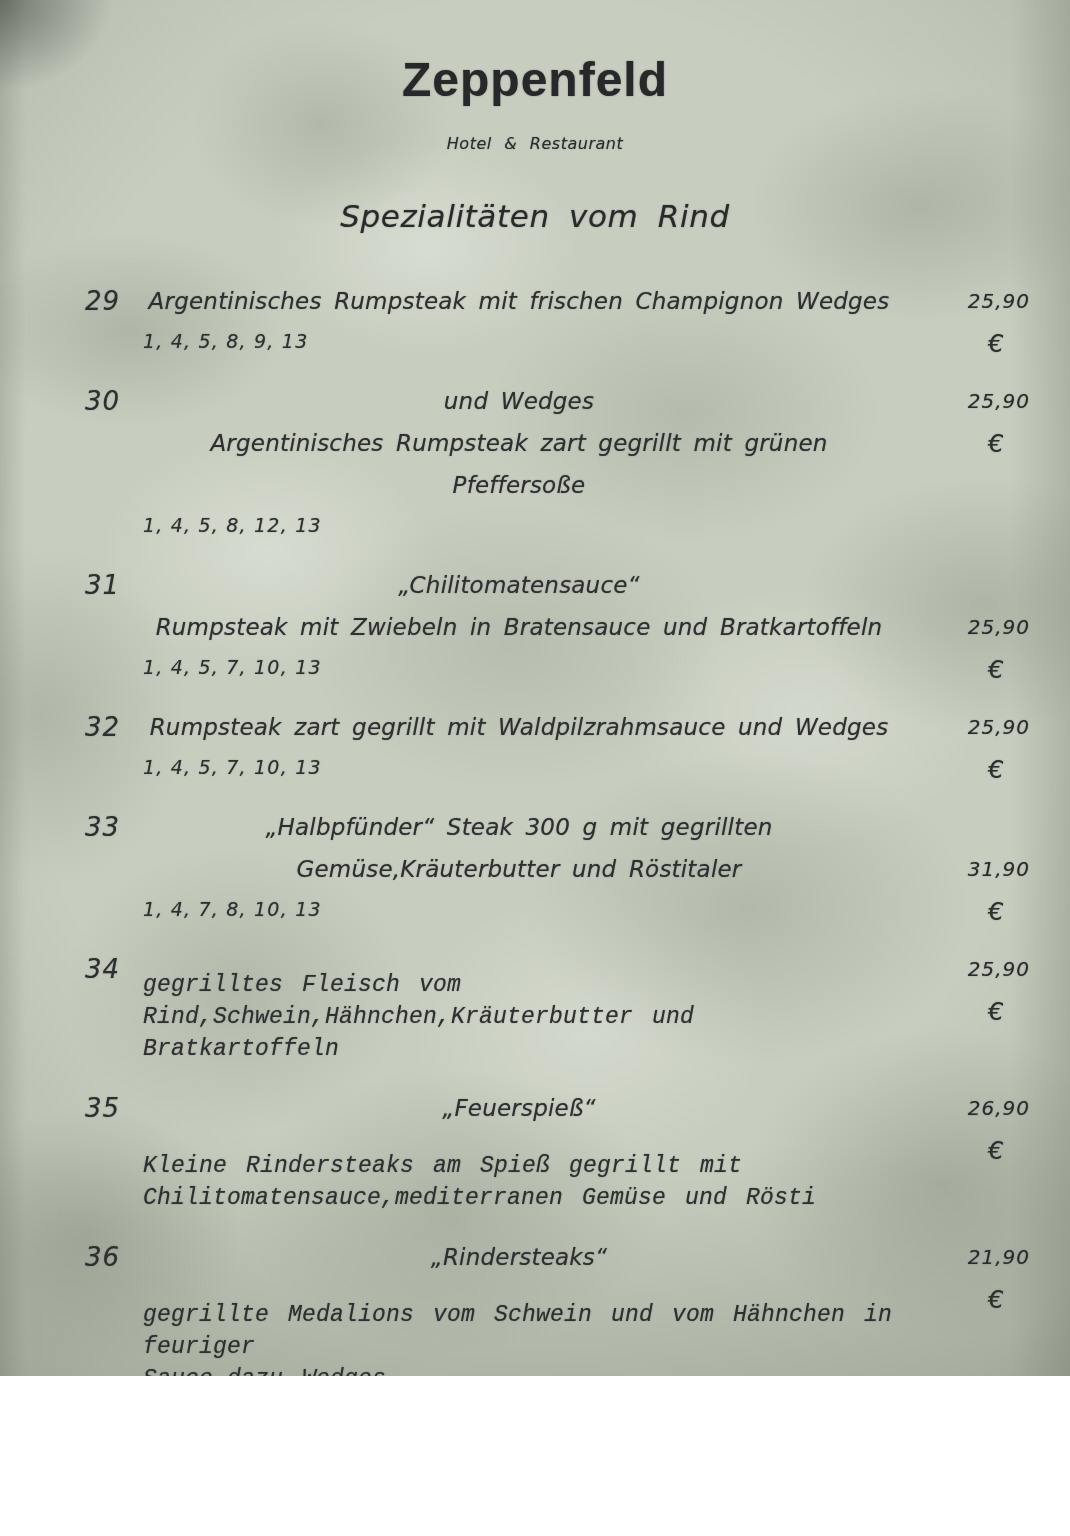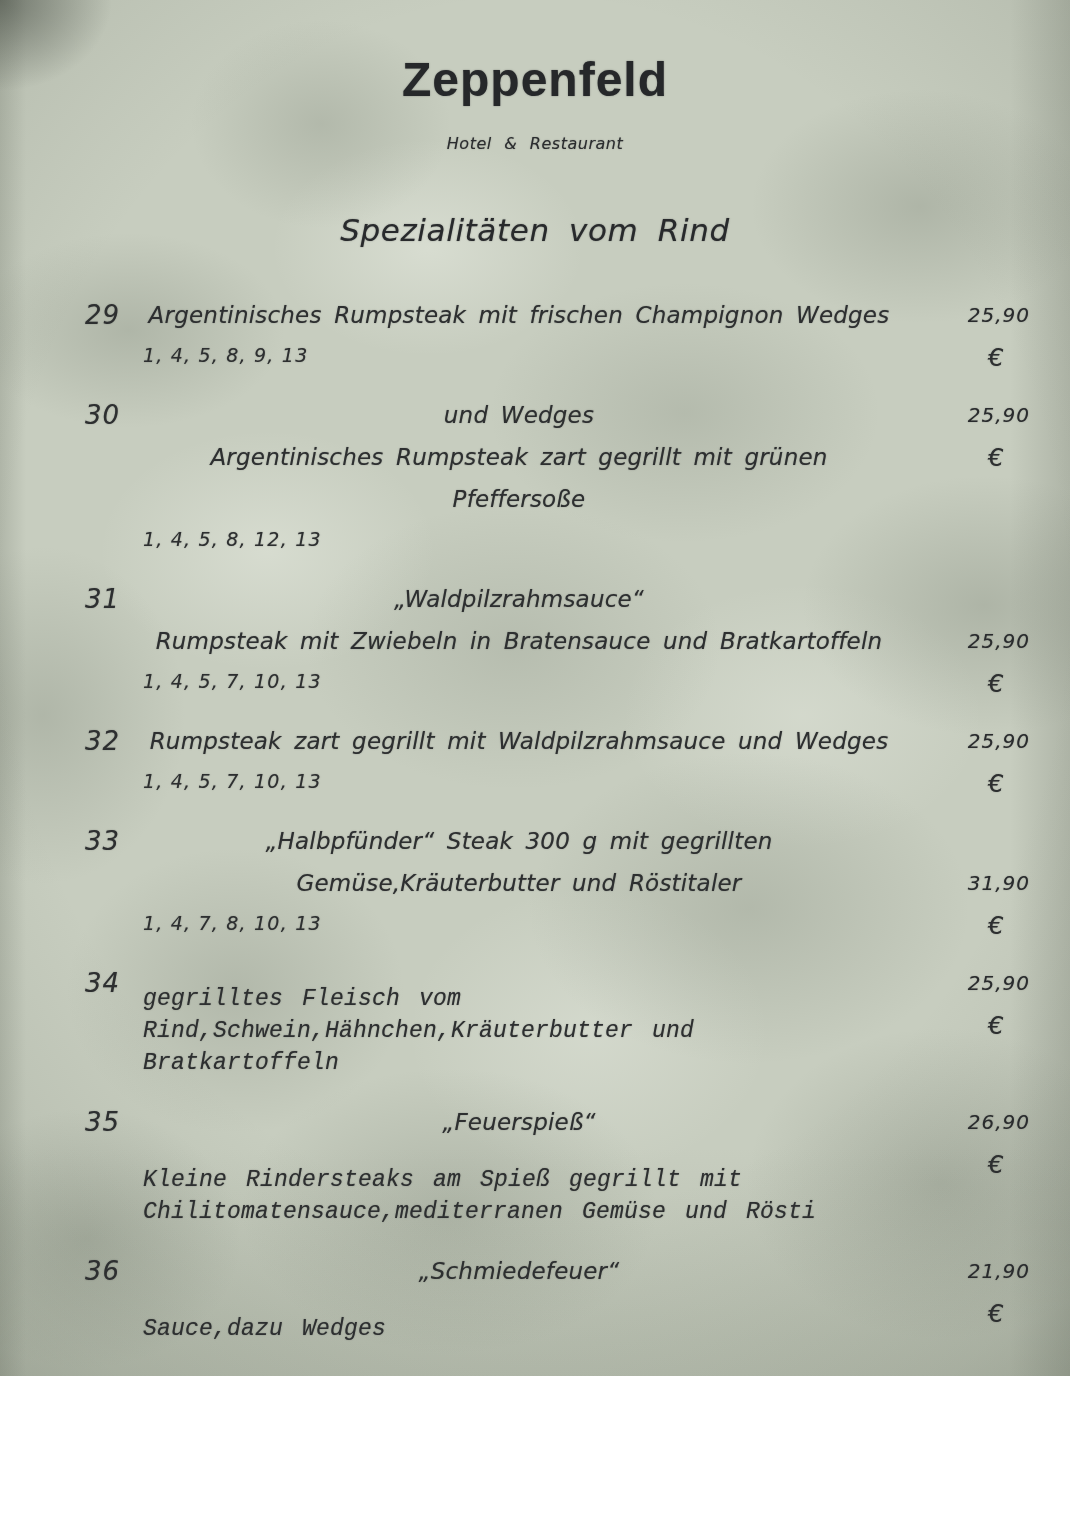--- a/index.html
+++ b/index.html
@@ -49,21 +49,21 @@
   .subtitle {
     margin-top: 27px;
     font-style: italic;
     font-size: 16px;
     word-spacing: 7px;
     letter-spacing: 0.5px;
     color: #2b2d2f;
     text-shadow: 0 0 1.2px rgba(40,42,44,0.5);
   }
   .section-title {
-    margin-top: 59px;
+    margin-top: 45px;
     font-style: italic;
     font-size: 31px;
     word-spacing: 9px;
     letter-spacing: 0.6px;
     color: #282a2c;
     text-shadow: 0 0 1.4px rgba(40,42,44,0.55);
   }
 
   .items { margin-top: 46px; }
   .item {
@@ -162,21 +162,21 @@
         </div>
         <div class="price-block">
           <div class="price">25,90</div>
           <div class="euro">€</div>
         </div>
       </div>
 
       <div class="item" style="--price-top:42px">
         <div class="num">31</div>
         <div class="text">
-          <div class="line">„Waldpilzrahmsauce“</div>
+          <div class="line">„Chilitomatensauce“</div>
           <div class="line">Rumpsteak mit Zwiebeln in Bratensauce und Bratkartoffeln</div>
           <div class="allergens">1, 4, 5, 7, 10, 13</div>
         </div>
         <div class="price-block">
           <div class="price">25,90</div>
           <div class="euro">€</div>
         </div>
       </div>
 
       <div class="item" style="--price-top:0px">
@@ -229,22 +229,23 @@
         </div>
         <div class="price-block">
           <div class="price">26,90</div>
           <div class="euro">€</div>
         </div>
       </div>
 
       <div class="item" style="--price-top:0px">
         <div class="num">36</div>
         <div class="text">
-          <div class="line">„Schmiedefeuer“</div>
+          <div class="line">„Rindersteaks“</div>
           <div class="desc-group">
+            <div class="desc">gegrillte Medalions vom Schwein und vom Hähnchen in feuriger</div>
             <div class="desc">Sauce,dazu Wedges</div>
           </div>
         </div>
         <div class="price-block">
           <div class="price">21,90</div>
           <div class="euro">€</div>
         </div>
       </div>
 
     </div>

